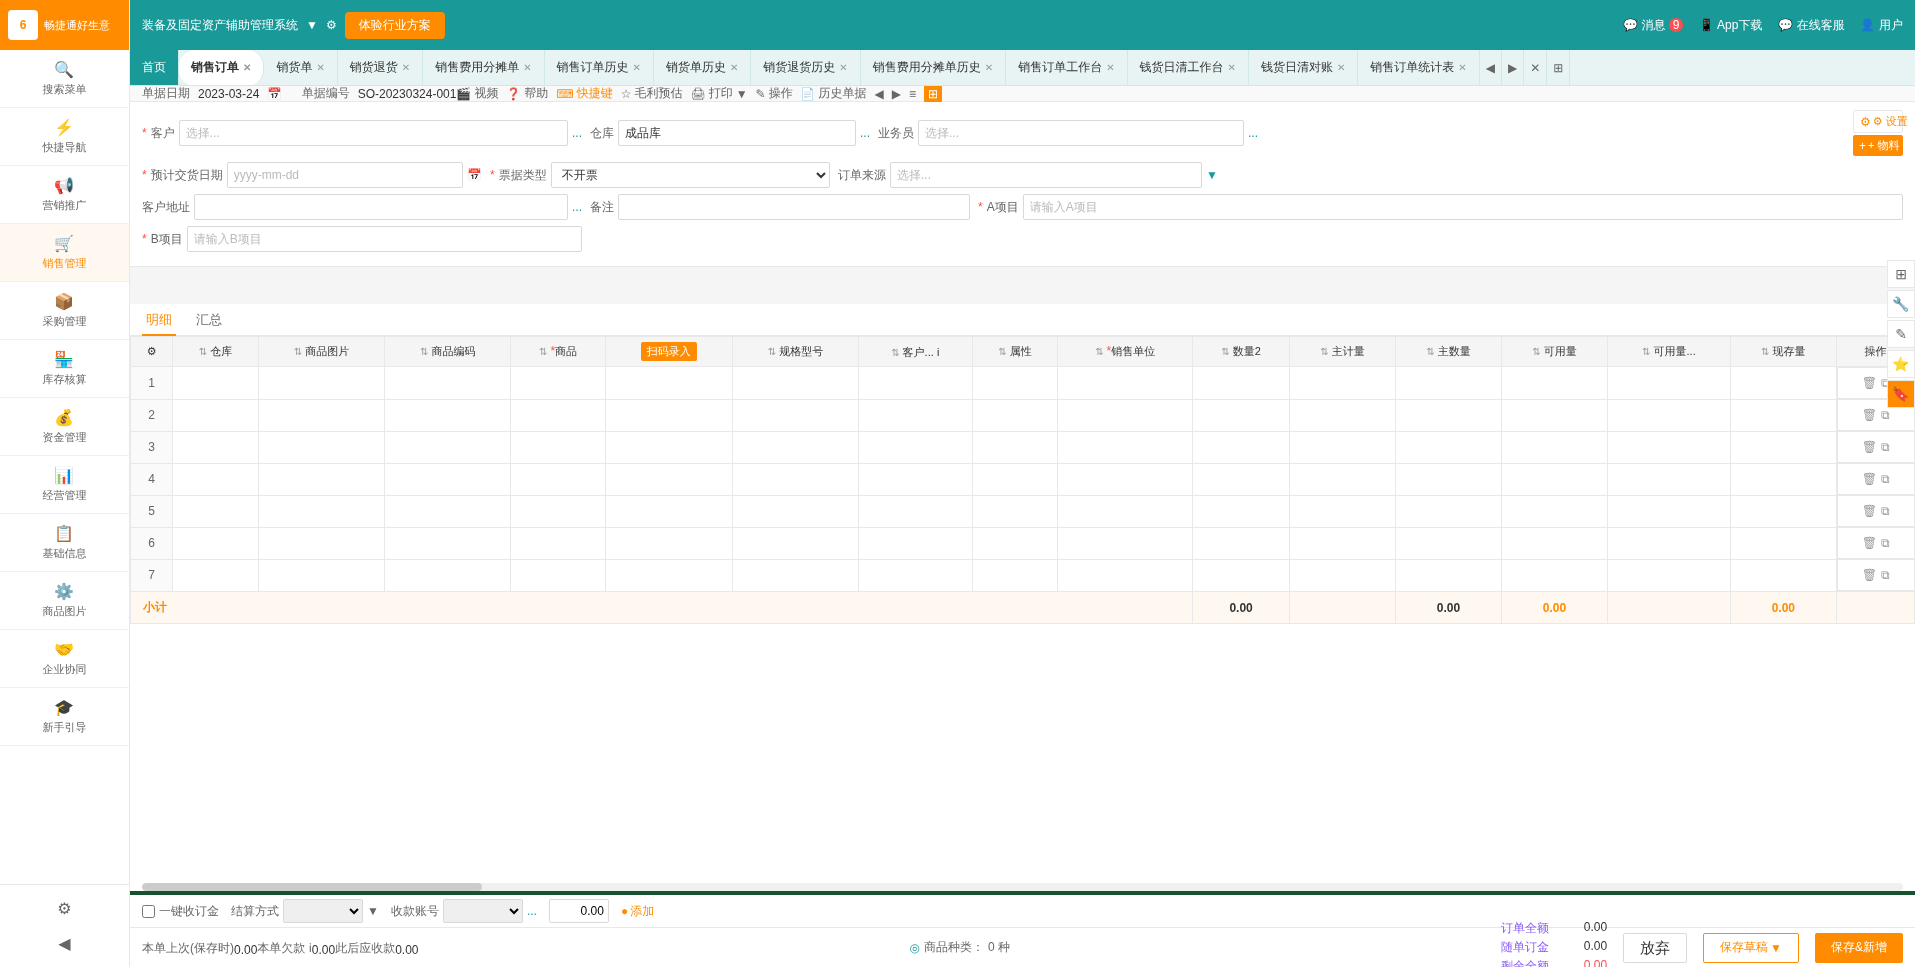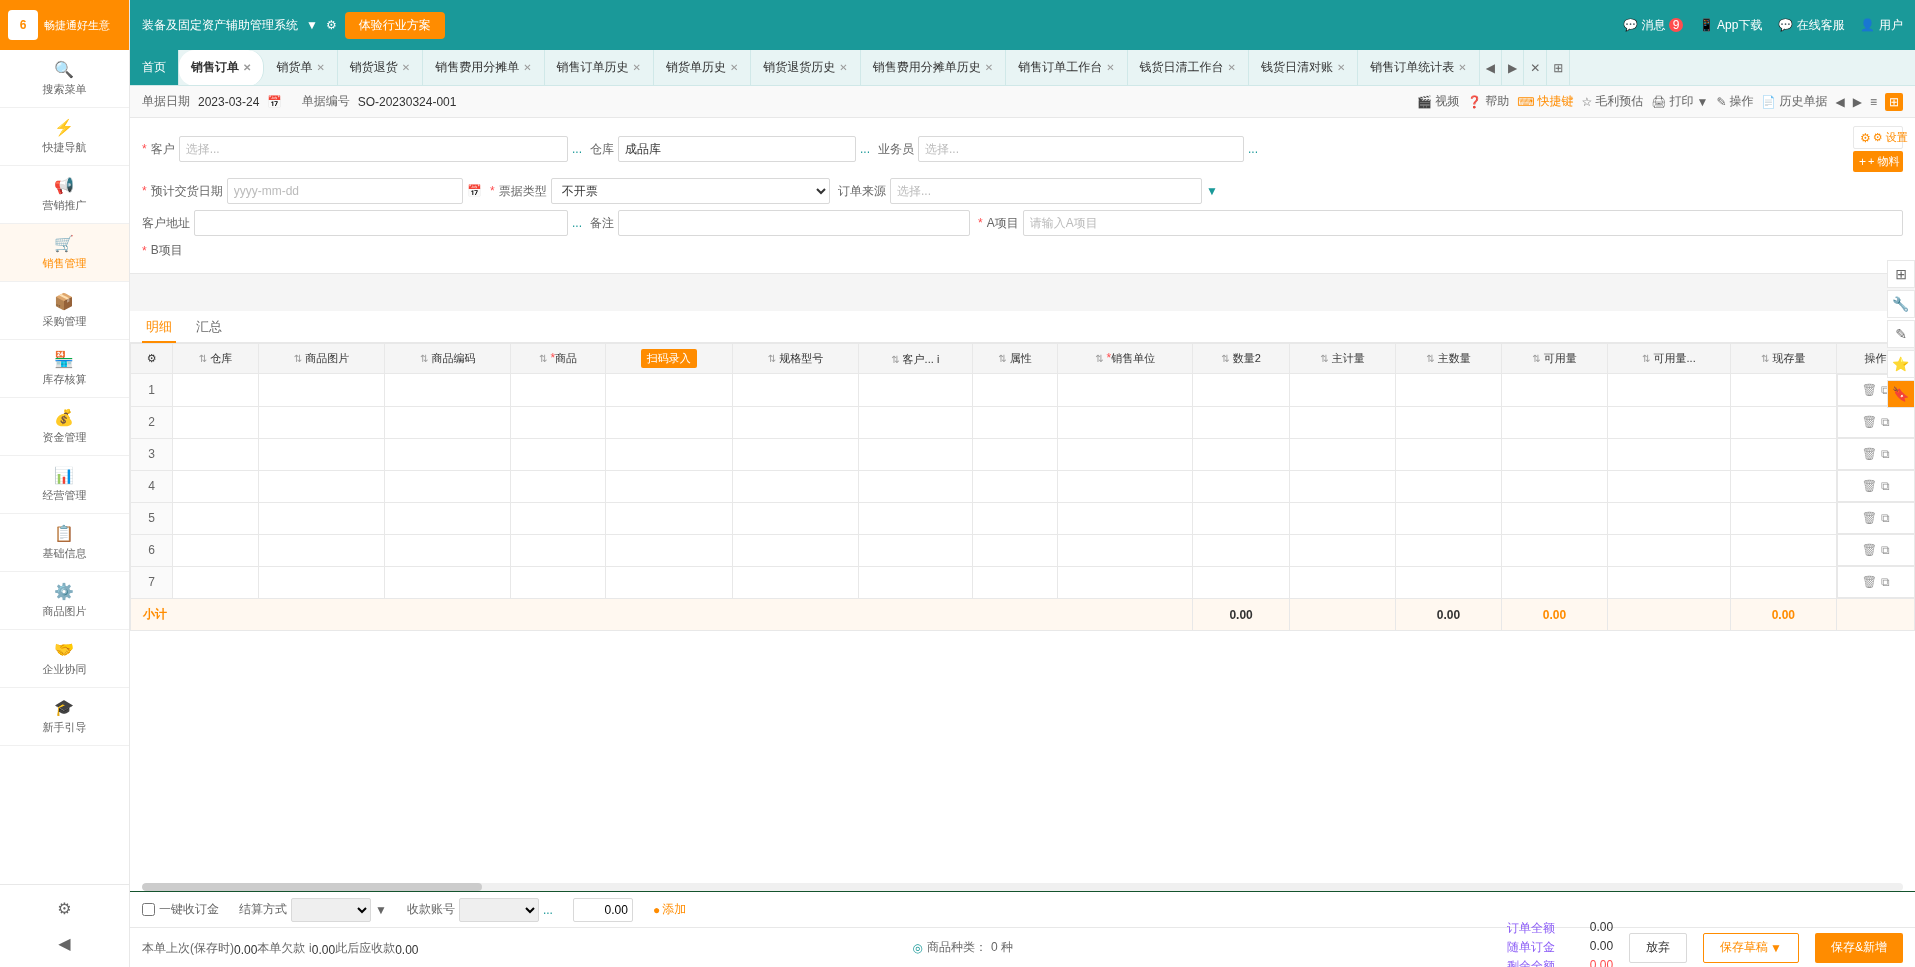--- a/index.html
+++ b/index.html
@@ -34,21 +34,21 @@
     .tab-item { padding: 0 12px; height: 36px; display: flex; align-items: center; cursor: pointer; white-space: nowrap; font-size: 12px; color: #333; border-right: 1px solid #d0e8e8; position: relative; }
     .tab-item.active { background: #fff; color: #333; font-weight: bold; border-radius: 16px; }
     .tab-item.home { background: #1a9999; color: #fff; }
     .tab-item .tab-close { margin-left: 4px; color: #999; font-size: 10px; }
     .tab-nav-btn { padding: 0 6px; height: 36px; display: flex; align-items: center; cursor: pointer; color: #666; border-right: 1px solid #d0e8e8; }
 
     
     .form-area { background: #fff; padding: 8px 12px; border-bottom: 1px solid #e8e8e8; }
 
     
-    .toolbar { display: flex; align-items: center; justify-content: space-between; padding: 4px 12px; background: #f9f9f9; border-bottom: 1px solid #e8e8e8; height: 32px; }
+    .toolbar { display: flex; align-items: center; justify-content: flex-start; padding: 4px 12px; background: #f9f9f9; border-bottom: 1px solid #e8e8e8; height: 16px; }
     .toolbar-left { display: flex; align-items: center; gap: 8px; }
     .toolbar-right { display: flex; align-items: center; gap: 8px; }
     .toolbar-item { display: flex; align-items: center; gap: 3px; cursor: pointer; color: #666; font-size: 12px; }
 
     
     .form-row { display: flex; align-items: center; gap: 8px; margin-bottom: 6px; }
     .form-group { display: flex; align-items: center; gap: 4px; flex: 1; }
     .form-label { color: #666; white-space: nowrap; font-size: 12px; min-width: fit-content; }
     .form-input { flex: 1; border: 1px solid #d9d9d9; border-radius: 2px; padding: 3px 6px; height: 26px; font-size: 12px; color: #333; min-width: 80px; }
     .form-input::placeholder { color: #bbb; }
@@ -69,38 +69,38 @@
     .data-table td { border: 1px solid #e8e8e8; padding: 3px 6px; height: 32px; text-align: center; color: #333; font-size: 12px; }
     .data-table td.row-num { color: #666; background: #fafafa; }
     .col-sort { color: #999; font-size: 10px; }
     .scan-btn { background: #ff8c00; color: #fff; border: none; border-radius: 2px; padding: 2px 6px; cursor: pointer; font-size: 11px; }
 
     
     .summary-row td { background: #fff8f0; font-weight: bold; }
     .summary-label { color: #ff8c00; font-size: 12px; }
 
     
-    .bottom-bar { display: flex; align-items: center; padding: 4px 12px; border-top: 1px solid #14532d; background: #fff; height: 36px; gap: 20px; }
+    .bottom-bar { display: flex; align-items: center; padding: 4px 12px; border-top: 4px solid #14532d; background: #fff; height: 36px; gap: 12px; }
     .bottom-item { display: flex; align-items: center; gap: 4px; font-size: 12px; color: #666; }
     .checkbox-input { width: 13px; height: 13px; }
     .bottom-select { border: 1px solid #d9d9d9; border-radius: 2px; padding: 2px 4px; height: 24px; font-size: 12px; min-width: 80px; }
     .add-link { color: #ff8c00; cursor: pointer; display: flex; align-items: center; gap: 2px; }
     .amount-input { width: 60px; border: 1px solid #d9d9d9; border-radius: 2px; padding: 2px 4px; text-align: right; height: 24px; }
 
     
     .footer { display: flex; align-items: center; justify-content: space-between; padding: 4px 12px; background: #fff; border-top: 1px solid #e8e8e8; height: 40px; }
     .footer-left { display: flex; align-items: flex-end; font-size: 12px; color: #666; }
     .footer-center { display: flex; align-items: center; gap: 4px; font-size: 12px; color: #666; }
     .footer-right { display: flex; align-items: center; gap: 16px; }
     .total-info { display: flex; flex-direction: column; align-items: flex-end; gap: 2px; font-size: 12px; }
     .total-row { display: flex; gap: 8px; }
     .total-label { color: #8b5cf6; }
     .total-val { color: #333; min-width: 50px; text-align: right; }
     .total-val.highlight { color: #ff4d4f; }
-    .btn-discard { border: 1px solid #d9d9d9; background: #fff; padding: 5px 16px; border-radius: 2px; cursor: pointer; font-size: 12px; color: #333; height: 30px; }
+    .btn-discard { border: 1px solid #d9d9d9; background: #fff; padding: 5px 16px; border-radius: 2px; cursor: pointer; font-size: 15px; color: #333; height: 30px; }
     .btn-save-draft { border: 1px solid #ff8c00; background: #fff; color: #ff8c00; padding: 5px 16px; border-radius: 2px; cursor: pointer; font-size: 12px; height: 30px; display: flex; align-items: center; gap: 2px; }
     .btn-save-new { background: #ff8c00; color: #fff; border: none; padding: 5px 16px; border-radius: 2px; cursor: pointer; font-size: 12px; height: 30px; }
 
     
     .right-panel { position: fixed; right: 0; top: 160px; width: 28px; display: flex; flex-direction: column; gap: 2px; z-index: 100; }
     .right-panel-btn { background: #fff; border: 1px solid #e8e8e8; width: 28px; height: 28px; display: flex; align-items: center; justify-content: center; cursor: pointer; color: #666; font-size: 14px; }
 
     .scrollbar-area { height: 8px; background: #f0f0f0; margin: 0 12px; border-radius: 4px; overflow: hidden; }
     .scrollbar-thumb { width: 340px; height: 8px; background: #ccc; border-radius: 4px; }
 
@@ -344,20 +344,21 @@
           <span class="form-label" style="color:#ff4d4f;">* </span>
           <span class="form-label">A项目</span>
           <input class="form-input" type="text" style="flex: 1 1 0%;" placeholder="请输入A项目">
         </div>
       </div>
 
       <div class="form-row">
         <div class="form-group" style="max-width:440px;">
           <span class="form-label" style="color:#ff4d4f;">* </span>
           <span class="form-label">B项目</span>
+          <input class="form-input" type="text" style="flex: 1 1 0%;" placeholder="请输入B项目">
         </div>
       </div>
     </div>
 
     <div class="table-container">
       <div class="table-tabs">
         <div class="table-tab active">明细</div>
         <div class="table-tab">汇总</div>
       </div>
 

